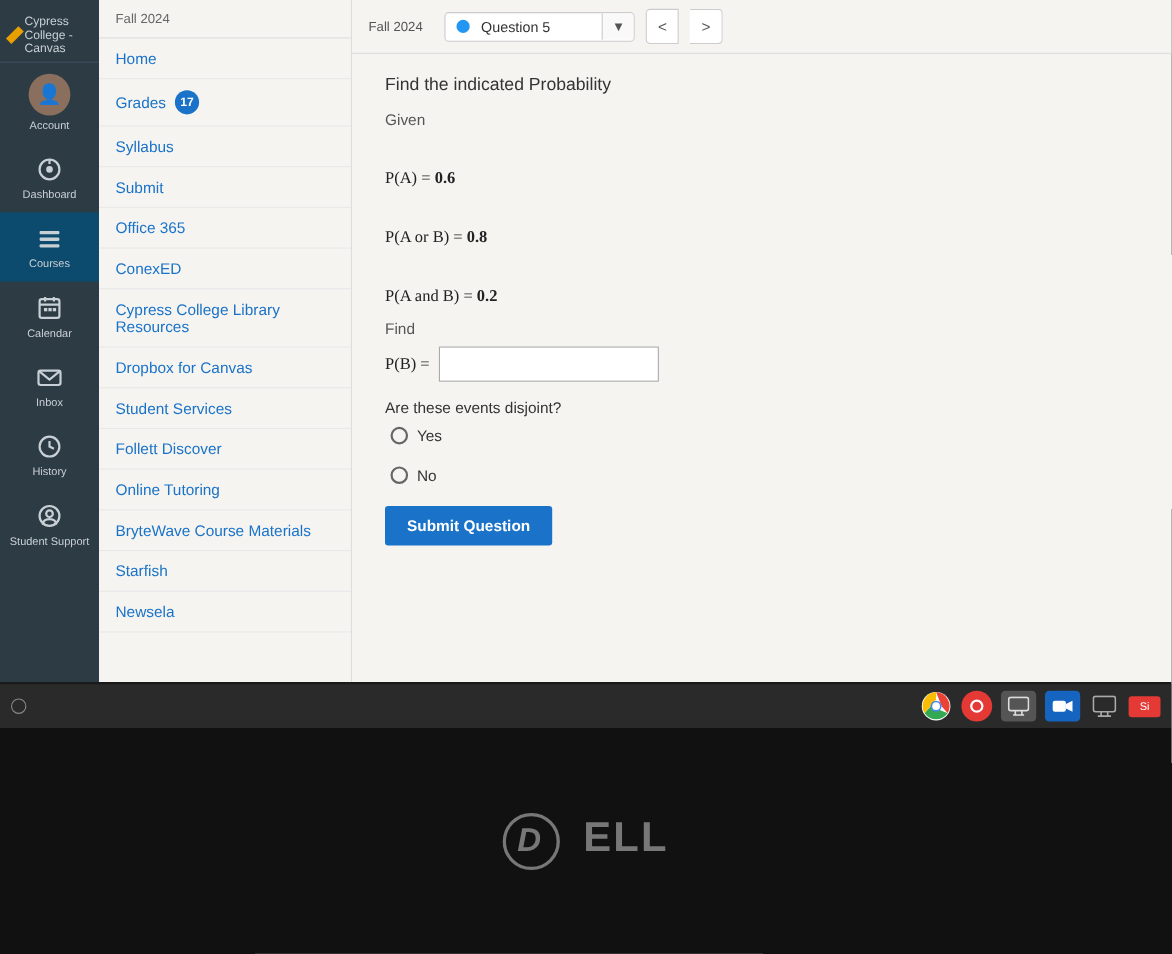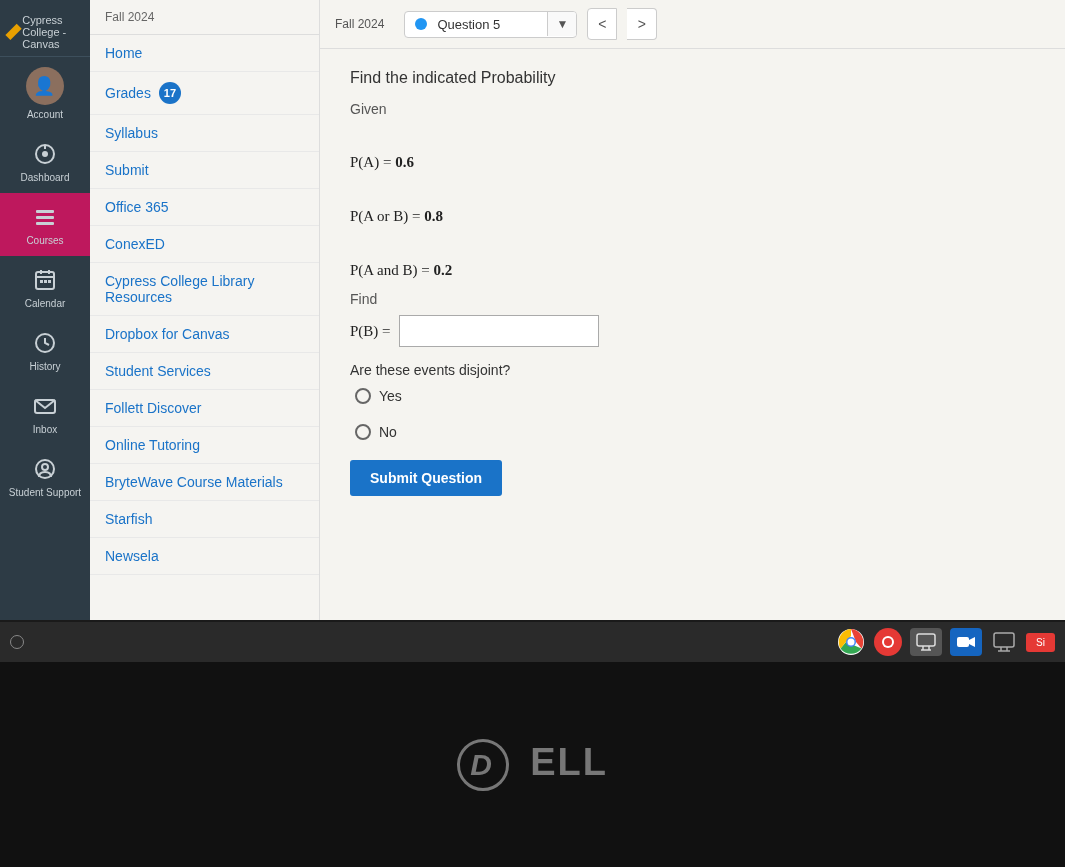--- a/index.html
+++ b/index.html
@@ -41,21 +41,21 @@
       justify-content: center;
       width: 100%;
       padding: 10px 5px;
       cursor: pointer;
       color: #c8d0d5;
       font-size: 10px;
       gap: 4px;
     }
 
     .sidebar-icon-item.active {
-      background: #be185d;
+      background: #0c4a6e;
       align-items: center;
     }
 
     .icon-circle {
       width: 38px;
       height: 38px;
       border-radius: 50%;
       background: #8b6f5e;
       display: flex;
       align-items: center;
@@ -438,35 +438,35 @@
           <rect x="11" y="12" width="3" height="3" fill="#c8d0d5"></rect>
           <rect x="15" y="12" width="3" height="3" fill="#c8d0d5"></rect>
         </svg>
       </div>
       <span class="sidebar-label">Calendar</span>
     </div>
 
     <div class="sidebar-icon-item">
       <div class="icon-svg">
         <svg width="24" height="24" viewBox="0 0 24 24">
+          <rect x="2" y="6" width="20" height="13" rx="2" stroke="#c8d0d5" stroke-width="2" fill="none"></rect>
+          <polyline points="2,6 12,14 22,6" stroke="#c8d0d5" stroke-width="2" fill="none"></polyline>
+        </svg>
+      </div>
+      <span class="sidebar-label">Inbox</span>
+    </div>
+
+    <div class="sidebar-icon-item">
+      <div class="icon-svg">
+        <svg width="24" height="24" viewBox="0 0 24 24">
           <circle cx="12" cy="12" r="9" stroke="#c8d0d5" stroke-width="2" fill="none"></circle>
           <polyline points="12,7 12,12 16,14" stroke="#c8d0d5" stroke-width="2" fill="none"></polyline>
         </svg>
       </div>
       <span class="sidebar-label">History</span>
-    </div>
-
-    <div class="sidebar-icon-item">
-      <div class="icon-svg">
-        <svg width="24" height="24" viewBox="0 0 24 24">
-          <rect x="2" y="6" width="20" height="13" rx="2" stroke="#c8d0d5" stroke-width="2" fill="none"></rect>
-          <polyline points="2,6 12,14 22,6" stroke="#c8d0d5" stroke-width="2" fill="none"></polyline>
-        </svg>
-      </div>
-      <span class="sidebar-label">Inbox</span>
     </div>
 
     <div class="sidebar-icon-item">
       <div class="icon-svg">
         <svg width="24" height="24" viewBox="0 0 24 24">
           <circle cx="12" cy="12" r="9" stroke="#c8d0d5" stroke-width="2" fill="none"></circle>
           <circle cx="12" cy="10" r="3" stroke="#c8d0d5" stroke-width="2" fill="none"></circle>
           <path d="M6 20 Q6 15 12 15 Q18 15 18 20" stroke="#c8d0d5" stroke-width="2" fill="none"></path>
         </svg>
       </div>

